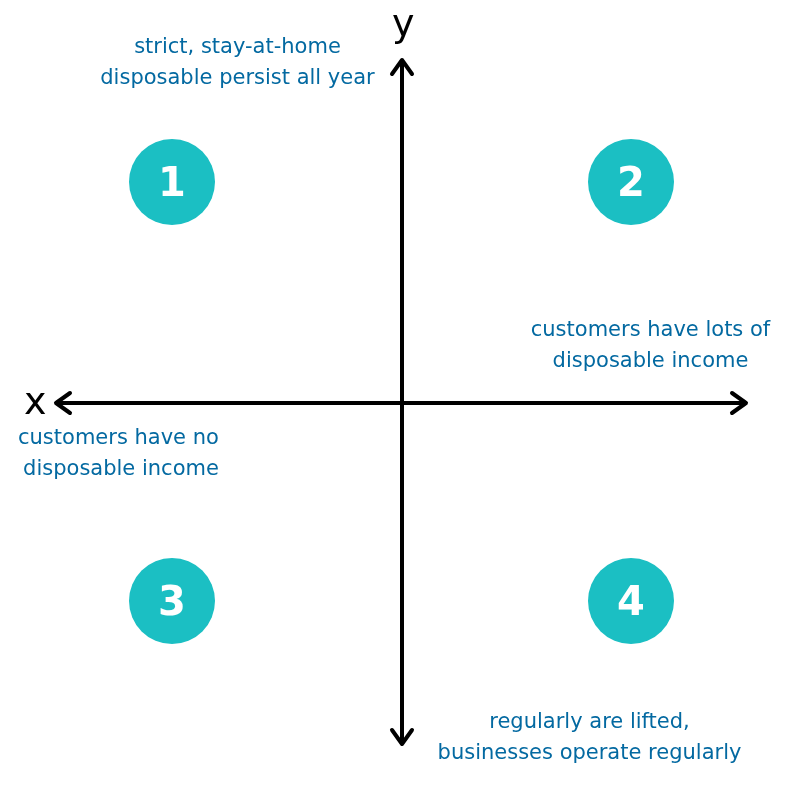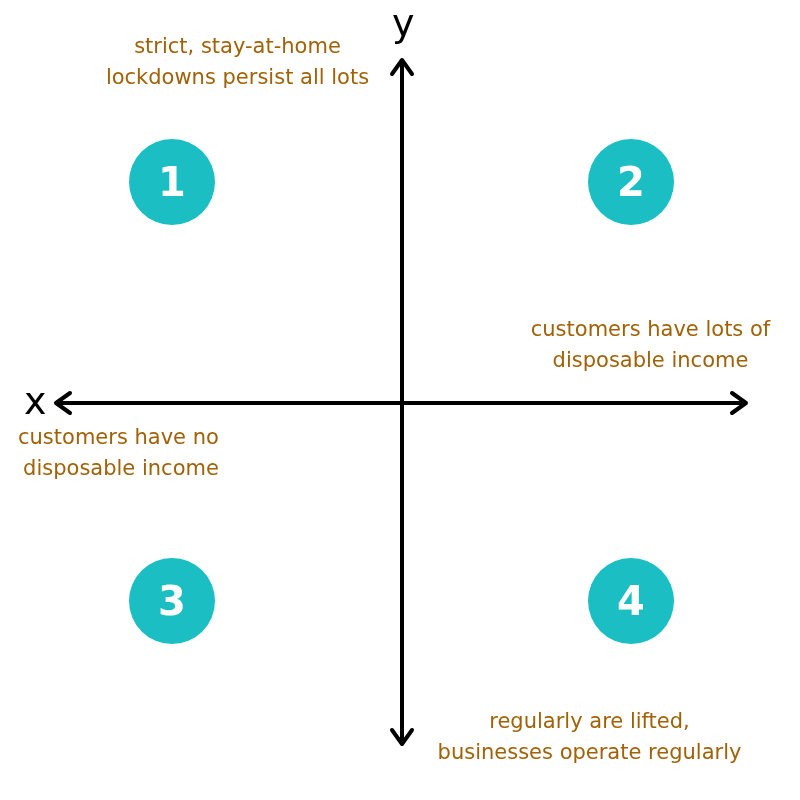--- a/index.html
+++ b/index.html
@@ -1,20 +1,20 @@
 <!DOCTYPE html>
 <html><head>
 <meta charset="utf-8">
 <style>
   html, body { margin: 0; padding: 0; background: #ffffff; }
   body { width: 800px; height: 800px; position: relative; overflow: hidden;
          font-family: "DejaVu Sans", "Liberation Sans", sans-serif; color: #111; }
   .canvas { position: absolute; left: 0; top: 0; width: 800px; height: 800px; }
   .axis-svg { position: absolute; left: 0; top: 0; }
-  .label { position: absolute; font-size: 21px; line-height: 31px; color: #a16207; white-space: nowrap; }
+  .label { position: absolute; font-size: 21px; line-height: 31px; color: #0369a1; white-space: nowrap; }
   .center { text-align: center; }
   .left { text-align: right; }
   .axis-letter { position: absolute; font-size: 38px; line-height: 38px; color: #000; }
   .bubble { position: absolute; width: 86px; height: 86px; border-radius: 50%;
             display: flex; align-items: center; justify-content: center;
             color: #fff; font-size: 40px; font-weight: bold; }
 </style>
 </head>
 <body>
 
@@ -29,21 +29,21 @@
     <line x1="58" y1="403" x2="744" y2="403" stroke="#000" stroke-width="4"></line>
     <polyline points="70,393 56,403 70,413" fill="none" stroke="#000" stroke-width="4" stroke-linecap="round" stroke-linejoin="round"></polyline>
     <polyline points="732,393 746,403 732,413" fill="none" stroke="#000" stroke-width="4" stroke-linecap="round" stroke-linejoin="round"></polyline>
   </svg>
 
   <div class="axis-letter" style="left:392px; top:4px;">y</div>
   <div class="axis-letter" style="left:24px; top:382px;">x</div>
 
   <div class="label center" style="left:80px; top:31px; width:315px;">
     <div>strict, stay-at-home</div>
-    <div>lockdowns persist all lots</div>
+    <div>disposable persist all year</div>
   </div>
 
   <div class="label center" style="left:508px; top:314px; width:285px;">
     <div>customers have lots of</div>
     <div>disposable income</div>
   </div>
 
   <div class="label left" style="left:18px; top:422px;">
     <div>customers have no</div>
     <div>disposable income</div>

